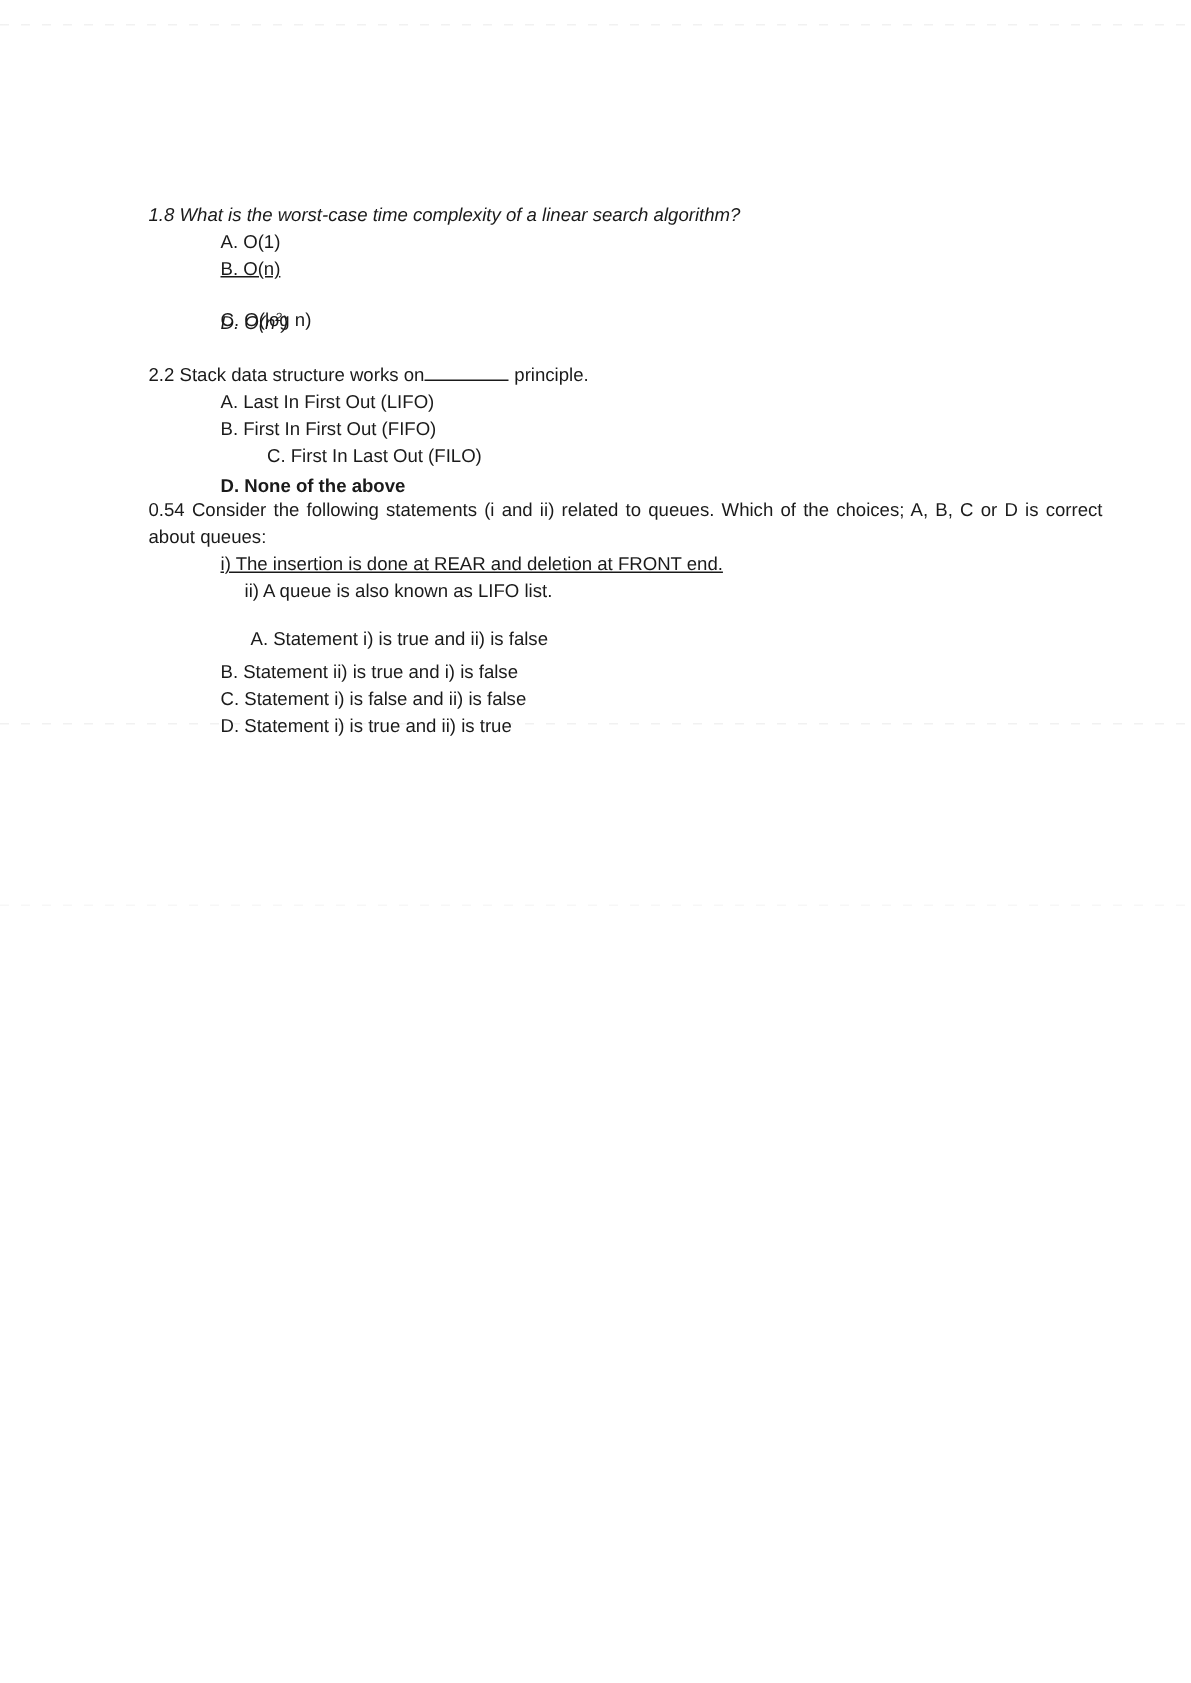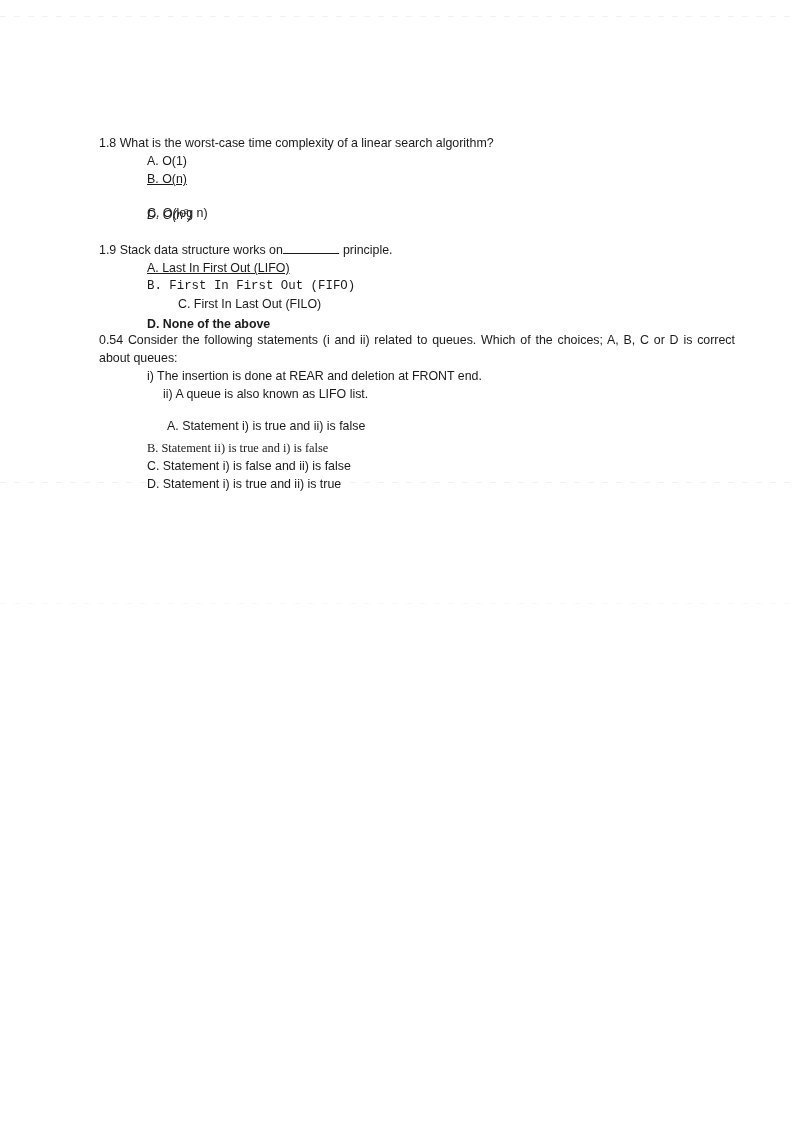--- a/index.html
+++ b/index.html
@@ -17,38 +17,38 @@
 </style>
 </head>
 <body>
 
 <div class="scanline" style="top:16px;"></div>
 <div class="scanline" style="top:482px;"></div>
 <div class="scanline" style="top:603px;opacity:.35;"></div>
 
 <div class="page">
 
-  <div class="line q" style="top:0px;">1.8 What is the worst-case time complexity of a linear search algorithm?</div>
+  <div class="line q" style="top:0px;font-style:italic;">1.8 What is the worst-case time complexity of a linear search algorithm?</div>
   <div class="line opt" style="top:18px;">A. O(1)</div>
   <div class="line opt" style="top:36px;text-decoration:underline;">B. O(n)</div>
   <div class="line opt" style="top:70px;">C. O(log n)</div>
   <div class="line opt" style="top:72px;font-style:italic;">
     <span>D. O(n</span><sup>2</sup><span>)</span>
   </div>
 
   <div class="line q" style="top:107px;">
-    <span>1.9 Stack data structure works on</span><span class="blank"></span><span>principle.</span>
+    <span>2.2 Stack data structure works on</span><span class="blank"></span><span>principle.</span>
   </div>
-  <div class="line opt" style="top:125px;text-decoration:underline;">A. Last In First Out (LIFO)</div>
-  <div class="line opt" style="top:143px;font-family:Liberation Mono, monospace;">B. First In First Out (FIFO)</div>
+  <div class="line opt" style="top:125px;">A. Last In First Out (LIFO)</div>
+  <div class="line opt" style="top:143px;">B. First In First Out (FIFO)</div>
   <div class="line opt" style="top:161px;margin-left:31px;">C. First In Last Out (FILO)</div>
   <div class="line opt" style="top:181px;font-weight:bold;">D. None of the above</div>
 
   <div class="line q wrap" style="top:197px;">0.54 Consider the following statements (i and ii) related to queues. Which of the choices; A, B, C or D is correct about queues:</div>
-  <div class="line opt" style="top:233px;">i) The insertion is done at REAR and deletion at FRONT end.</div>
+  <div class="line opt" style="top:233px;text-decoration:underline;">i) The insertion is done at REAR and deletion at FRONT end.</div>
   <div class="line opt" style="top:251px;margin-left:16px;">ii) A queue is also known as LIFO list.</div>
 
   <div class="line opt" style="top:283px;margin-left:20px;">A. Statement i) is true and ii) is false</div>
-  <div class="line opt" style="top:305px;font-family:Liberation Serif, serif;">B. Statement ii) is true and i) is false</div>
+  <div class="line opt" style="top:305px;">B. Statement ii) is true and i) is false</div>
   <div class="line opt" style="top:323px;">C. Statement i) is false and ii) is false</div>
   <div class="line opt" style="top:341px;">D. Statement i) is true and ii) is true</div>
 
 </div>
 
 </body></html>

